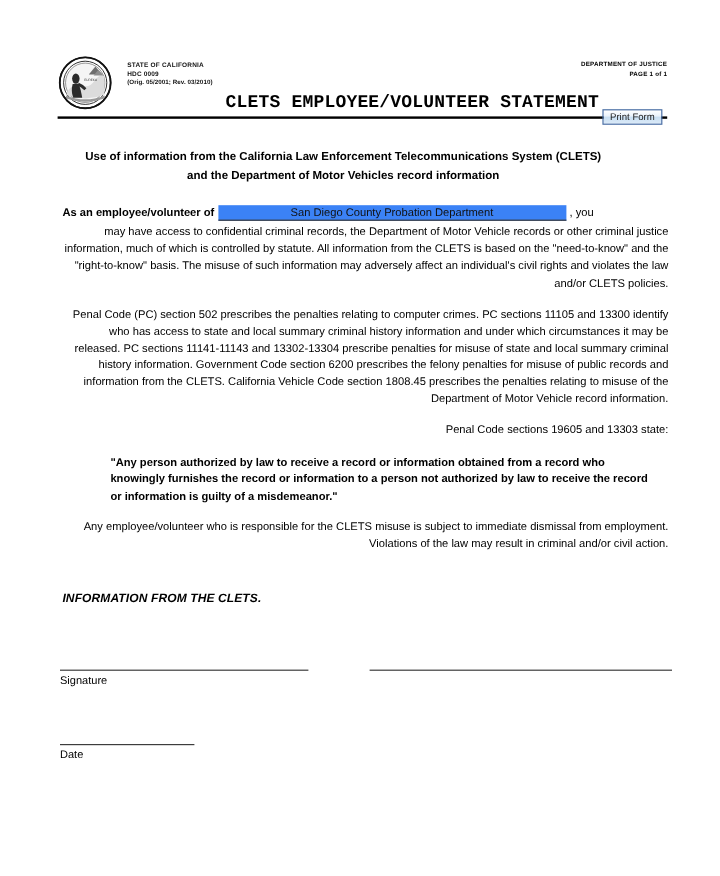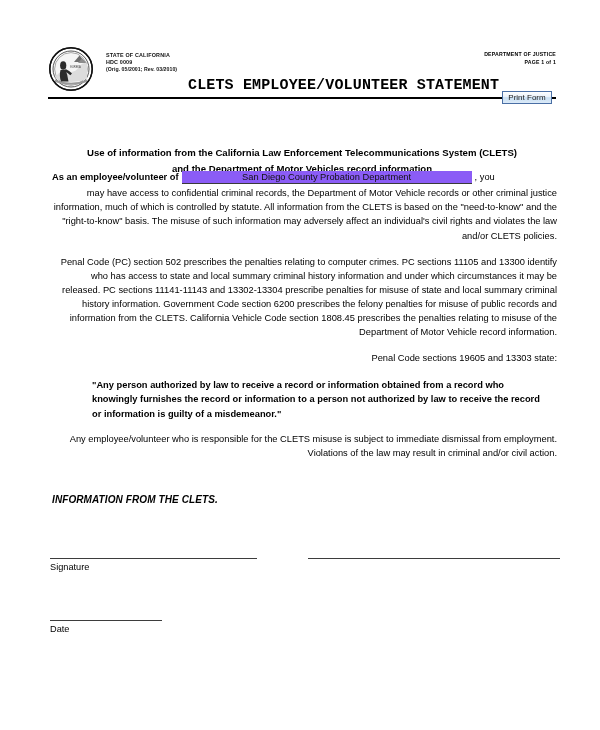--- a/index.html
+++ b/index.html
@@ -119,28 +119,27 @@
     font-size: 8px;
     font-family: "Liberation Sans", sans-serif;
     line-height: 11px;
     cursor: pointer;
     padding: 0;
   }
 
   
   .subject-heading {
     position: absolute;
-    left: 62px;
+    left: 46px;
     top: 123px;
     width: 480px;
     text-align: center;
     font-size: 9.6px;
     font-weight: bold;
     line-height: 1.62;
-    margin-top: 22px;
   }
 
   .content {
     position: absolute;
     left: 52px;
     top: 170px;
     width: 505px;
     font-size: 9.3px;
     line-height: 1.52;
   }
@@ -150,21 +149,21 @@
     align-items: baseline;
     white-space: nowrap;
     margin-bottom: 2px;
   }
   .intro-label { flex: 0 0 auto; font-weight: bold; }
   .org-field {
     flex: 0 0 auto;
     width: 290px;
     margin: 0 3px;
     padding: 1px 0 1px 0;
-    background: #8b5cf6;
+    background: #3b82f6;
     border: none;
     border-bottom: 1px solid #3a3a3a;
     box-sizing: border-box;
     text-align: center;
     font-family: "Liberation Sans", sans-serif;
     font-size: 9.3px;
     color: #111;
   }
   .intro-tail { flex: 0 0 auto; }
 

